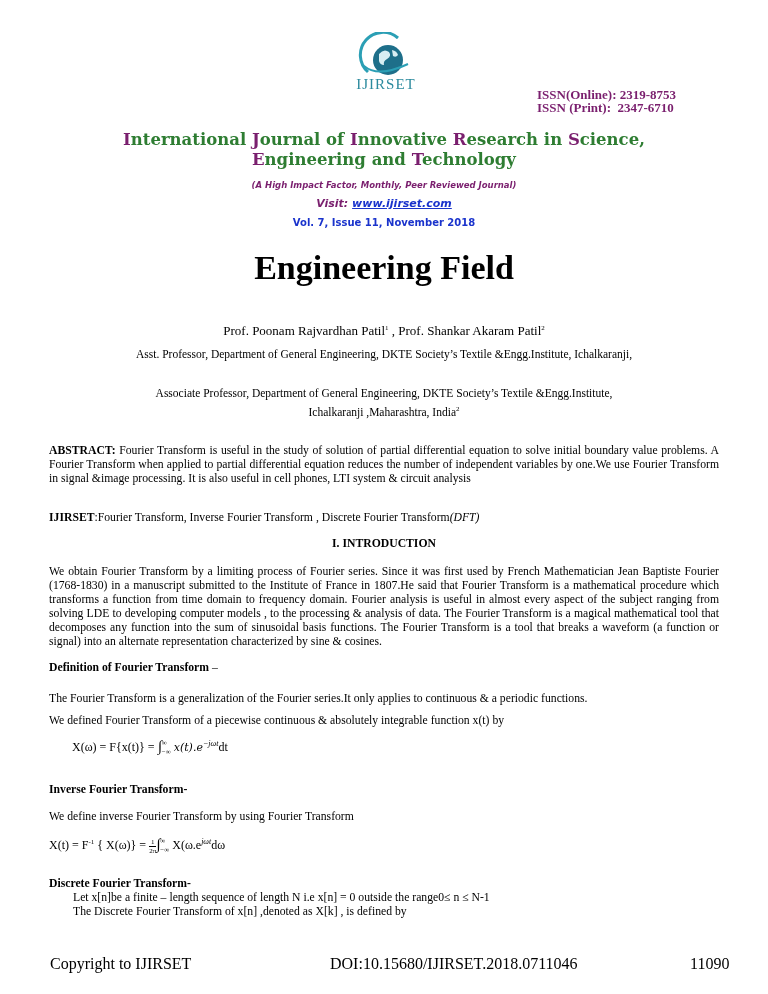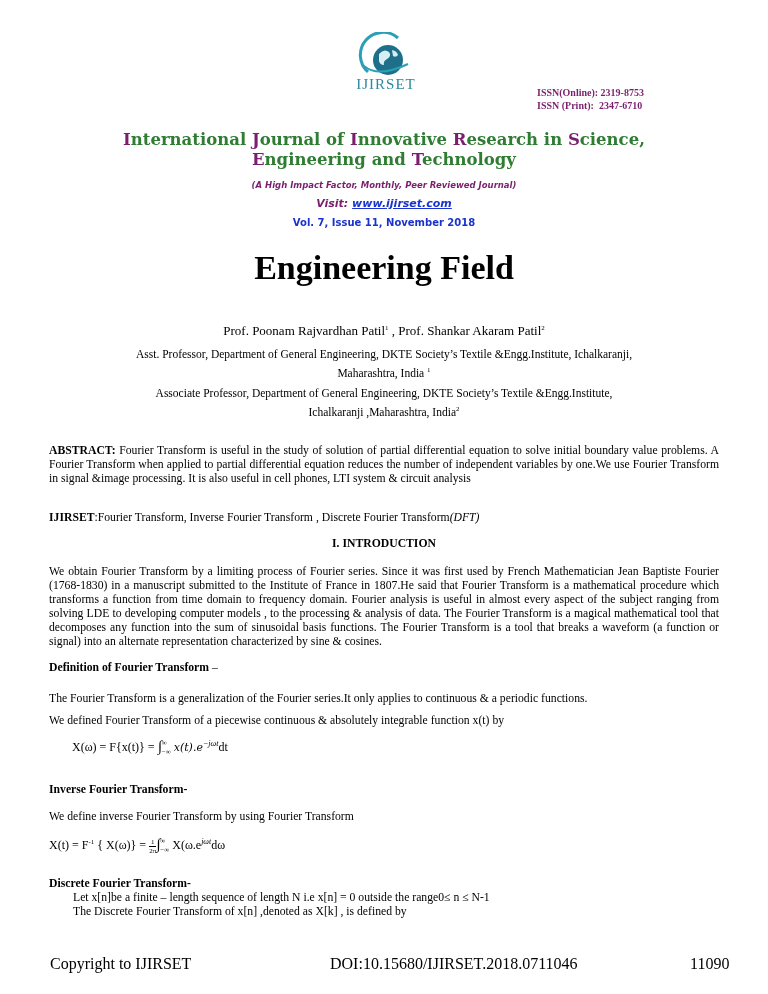--- a/index.html
+++ b/index.html
@@ -14,21 +14,21 @@
     #logo { left: 346px; top: 32px; width: 80px; height: 64px; }
     #logo .wordmark {
       position: absolute; left: 0; top: 44px; width: 80px; text-align: center;
       font-family: "Liberation Serif", serif; font-size: 15px; letter-spacing: 1px;
       color: #2b8a9e;
     }
 
     
     .issn {
       left: 537px; font-family: "Liberation Serif", serif; font-weight: bold;
-      font-size: 10px; color: #7a1f6e; white-space: pre;
+      font-size: 13px; color: #7a1f6e; white-space: pre;
     }
 
     
     .journal-title {
       font-family: "DejaVu Serif", serif; font-weight: bold; font-size: 16.5px;
       color: #2e7d32; line-height: 20px;
     }
     .journal-title .cap { color: #7a1f6e; }
     .subtitle {
       font-family: "DejaVu Sans", sans-serif; font-style: italic; font-weight: bold;
@@ -112,21 +112,20 @@
 <div class="abs center paper-title" style="top:249px;">
   <div>Engineering Field</div>
 </div>
 
 <div class="abs center authors" style="top:323px;">
   <span>Prof. Poonam Rajvardhan Patil</span><sup>1</sup><span> , </span><span>Prof. Shankar Akaram Patil</span><sup>2</sup>
 </div>
 
 <div class="abs center affil" style="top:345px;">
   <div>Asst. Professor, Department of General Engineering, DKTE Society’s Textile &amp;Engg.Institute, Ichalkaranji,</div>
-  <div><span>Maharashtra, India </span><sup>1</sup></div>
 </div>
 
 <div class="abs center affil" style="top:384px;">
   <div>Associate Professor, Department of General Engineering, DKTE Society’s Textile &amp;Engg.Institute,</div>
   <div><span>Ichalkaranji ,Maharashtra, India</span><sup>2</sup></div>
 </div>
 
 <div class="abs para" style="top:444px;">
   <span class="bold">ABSTRACT:</span><span> Fourier Transform is useful in the study of solution of partial differential equation to solve initial boundary value problems. A Fourier Transform when applied to partial differential equation reduces the number of independent variables by one.We use Fourier Transform in signal &amp;image processing. It is also useful in cell phones, LTI system &amp; circuit analysis</span>
 </div>

